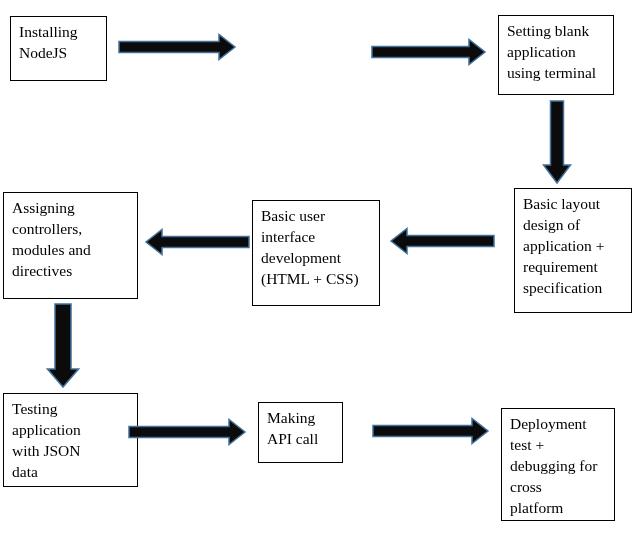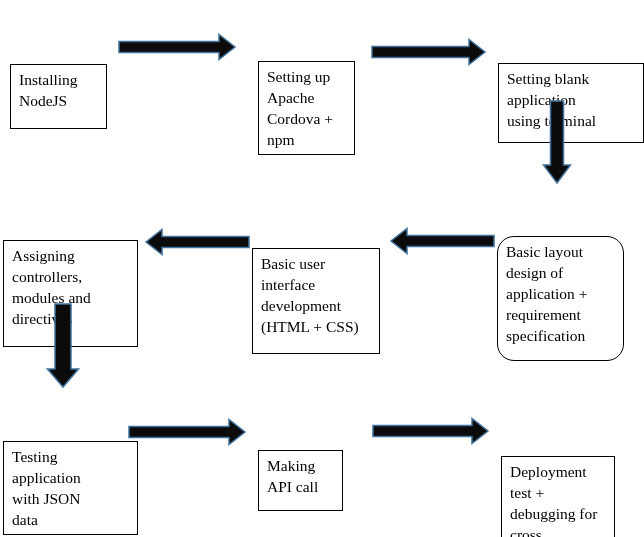--- a/index.html
+++ b/index.html
@@ -14,57 +14,50 @@
     background: #ffffff;
     font-family: "Liberation Serif", "DejaVu Serif", serif;
     overflow: hidden;
   }
   .node {
     position: absolute;
     box-sizing: border-box;
     border: 1.5px solid #000000;
     background: #ffffff;
     padding: 4px 8px;
-    margin-top: 48px;
   }
   .node-label {
     font-size: 15.5px;
     line-height: 21px;
     color: #000000;
     white-space: pre;
   }
   .arrow {
     position: absolute;
     display: block;
   }
   
   #n0 { left: 10px;  top: 16px;  width: 97px;  height: 65px;  }
   #n1 { left: 258px; top: 13px;  width: 97px;  height: 94px;  }
-  #n2 { left: 498px; top: 15px;  width: 146px; height: 80px;  }
-  #n3 { left: 497px; top: 188px; width: 127px; height: 125px; border-radius: 17px; }
+  #n2 { left: 498px; top: 15px;  width: 116px; height: 80px;  }
+  #n3 { left: 514px; top: 188px; width: 118px; height: 125px; }
   #n4 { left: 252px; top: 200px; width: 128px; height: 106px; }
   #n5 { left: 3px;   top: 192px; width: 135px; height: 107px; font-family: Liberation Serif, serif; }
   #n6 { left: 3px;   top: 393px; width: 135px; height: 94px;  }
   #n7 { left: 258px; top: 402px; width: 85px;  height: 61px;  }
   #n8 { left: 501px; top: 408px; width: 114px; height: 113px; }
 </style>
 </head>
 <body>
 
 <div id="canvas">
 
   <div id="n0" class="node">
     <div class="node-label">Installing
 NodeJS</div>
-  </div>
-  <div id="n1" class="node">
-    <div class="node-label">Setting up
-Apache
-Cordova +
-npm</div>
   </div>
   <div id="n2" class="node">
     <div class="node-label">Setting blank
 application
 using terminal</div>
   </div>
   <div id="n3" class="node">
     <div class="node-label">Basic layout
 design of
 application +

